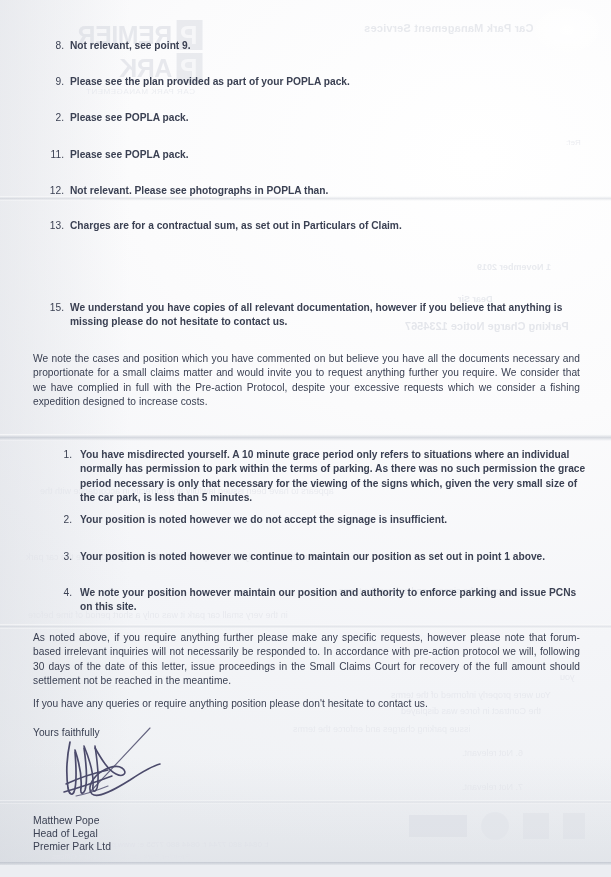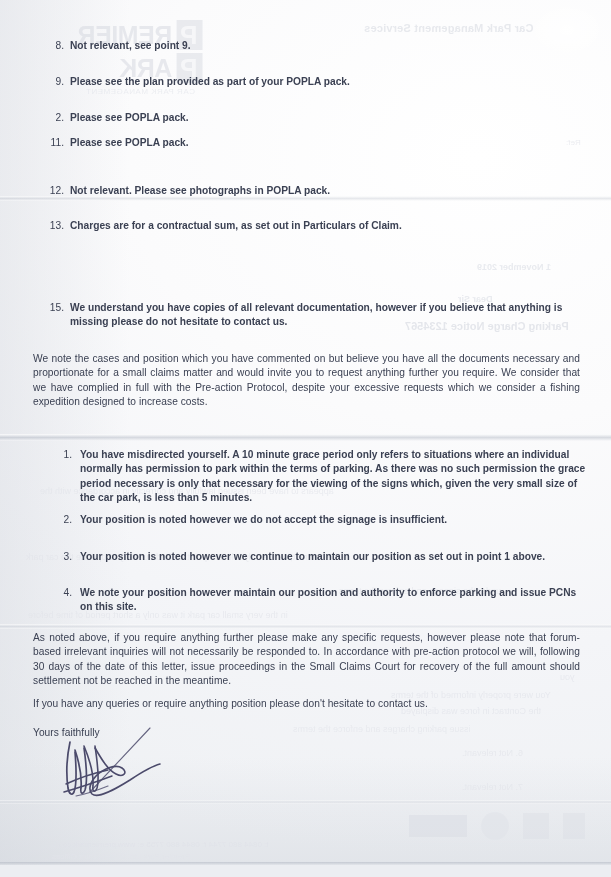--- a/index.html
+++ b/index.html
@@ -207,28 +207,28 @@
     <div class="num-item grpA" style="top:75px">
       <span class="n">9.</span>
       <span class="t">Please see the plan provided as part of your POPLA pack.</span>
     </div>
 
     <div class="num-item grpA" style="top:111px">
       <span class="n">2.</span>
       <span class="t">Please see POPLA pack.</span>
     </div>
 
-    <div class="num-item grpA" style="top:136px">
+    <div class="num-item grpA" style="top:148px">
       <span class="n">11.</span>
       <span class="t">Please see POPLA pack.</span>
     </div>
 
     <div class="num-item grpA" style="top:184px">
       <span class="n">12.</span>
-      <span class="t">Not relevant.  Please see photographs in POPLA pack.</span>
+      <span class="t">Not relevant.  Please see photographs in POPLA than.</span>
     </div>
 
     <div class="num-item grpA" style="top:219px">
       <span class="n">13.</span>
       <span class="t">Charges are for a contractual sum, as set out in Particulars of Claim.</span>
     </div>
 
 
     <div class="num-item grpA" style="top:301px">
       <span class="n">15.</span>
@@ -271,15 +271,20 @@
         <path d="M29 24 C33 36, 36 50, 35 62 C34 68, 37 69, 39 64 C42 54, 40 36, 38 22" stroke-width="1.7"></path>
         <path d="M38 20 C43 32, 48 46, 47 60 C46 66, 49 67, 51 62 C54 52, 51 34, 49 20" stroke-width="1.6"></path>
         <path d="M20 58 C33 52, 48 47, 62 44" stroke-width="1.5"></path>
         <path d="M18 66 C32 62, 50 56, 66 50" stroke-width="1.5"></path>
         <path d="M49 22 C56 34, 62 44, 70 48 C78 52, 82 46, 76 42 C70 38, 58 42, 50 50
                  C44 56, 42 64, 46 68 C52 73, 68 64, 84 54 C96 46, 106 40, 114 38" stroke-width="1.6"></path>
         <path d="M30 70 C40 68, 52 64, 62 60" stroke-width="1.2" opacity=".8"></path>
       </g>
     </svg>
 
+    <div id="sign-block">
+      <div>Matthew Pope</div>
+      <div>Head of Legal</div>
+      <div>Premier Park Ltd</div>
+    </div>
 
   </div>
 </div>
 
 </body></html>

